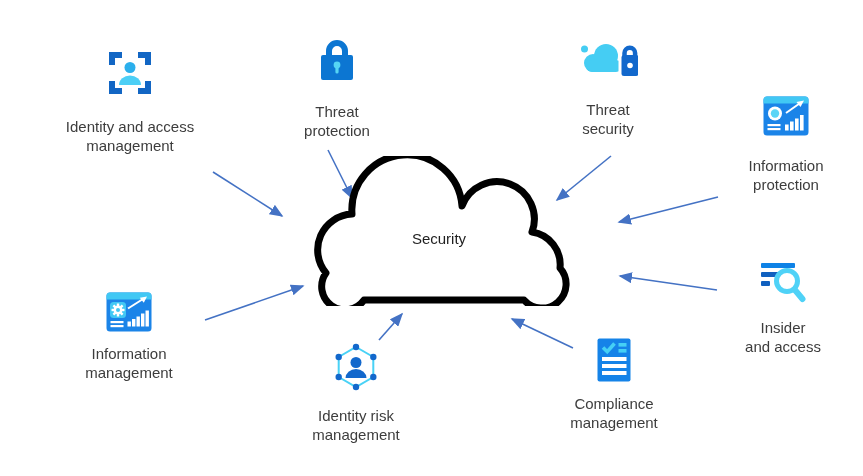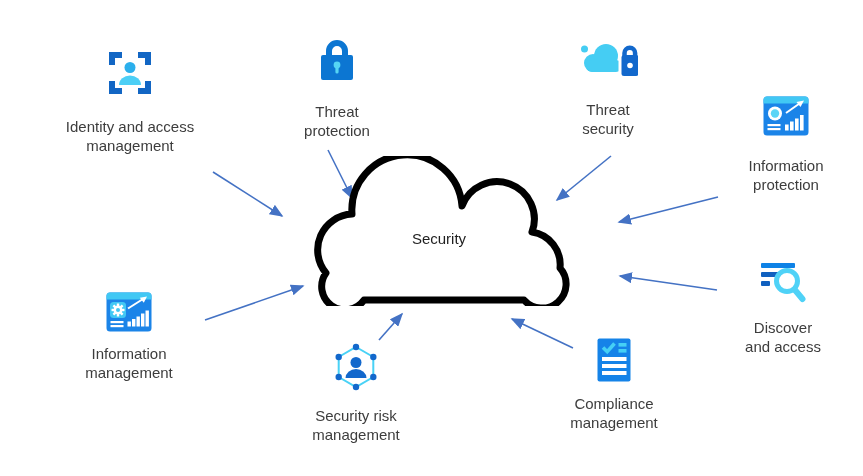--- a/index.html
+++ b/index.html
@@ -124,21 +124,21 @@
 
   <div class="node" style="left:688px;top:261px;">
     <svg class="icon" style="margin-bottom:13px;" width="48" height="44" viewBox="0 0 48 44">
       <rect x="2" y="2" width="34" height="5" rx="1" fill="#0e82e6"></rect>
       <rect x="2" y="11" width="20" height="5" rx="1" fill="#1060bf"></rect>
       <rect x="2" y="20" width="9" height="5" rx="1" fill="#1060bf"></rect>
       <circle cx="28" cy="20" r="10.5" fill="#ffffff" stroke="#4fd2f7" stroke-width="5"></circle>
       <line x1="36" y1="29" x2="43.5" y2="38" stroke="#4fd2f7" stroke-width="6" stroke-linecap="round"></line>
     </svg>
     <div class="label">
-      <span>Discover</span><br>
+      <span>Insider</span><br>
       <span>and access</span>
     </div>
   </div>
 
   <div class="node" style="left:519px;top:338px;align-items:center;">
     <svg class="icon" style="margin-bottom:12px;" width="34" height="44" viewBox="0 0 34 44">
       <rect x="0.5" y="0.5" width="33" height="43" rx="2" fill="#1583e8"></rect>
       <path d="M6 9.5 l4.2 4.2 L17.5 5.5" stroke="#45d0f5" stroke-width="3.6" fill="none"></path>
       <rect x="21.5" y="5" width="8" height="3.6" fill="#45d0f5"></rect>
       <rect x="21.5" y="11" width="8" height="3.6" fill="#45d0f5"></rect>
@@ -160,21 +160,21 @@
           <circle cx="41.3" cy="17" r="3.2"></circle>
           <circle cx="41.3" cy="37" r="3.2"></circle>
         <circle cx="24" cy="47" r="3.2"></circle>
           <circle cx="6.7" cy="37" r="3.2"></circle>
           <circle cx="6.7" cy="17" r="3.2"></circle>
         <circle cx="24" cy="22.5" r="5.5"></circle>
         <path d="M13.5 38 a10.5 9 0 0 1 21 0 z"></path>
       </g>
     </svg>
     <div class="label">
-      <span>Security risk</span><br>
+      <span>Identity risk</span><br>
       <span>management</span>
     </div>
   </div>
 
   <div class="node" style="left:34px;top:292px;">
     <svg class="icon" style="margin-bottom:12px;" width="46" height="40" viewBox="0 0 46 40">
       <rect x="0.5" y="0.5" width="45" height="39" rx="3.5" fill="#1b84e8"></rect>
       <path d="M4 0.5 h38 a3.5 3.5 0 0 1 3.5 3.5 v3.5 H0.5 V4 A3.5 3.5 0 0 1 4 0.5 z" fill="#41c8f4"></path>
       <rect x="4" y="10" width="16" height="16" rx="3.5" fill="#41c8f4"></rect>
       <g fill="#ffffff">

